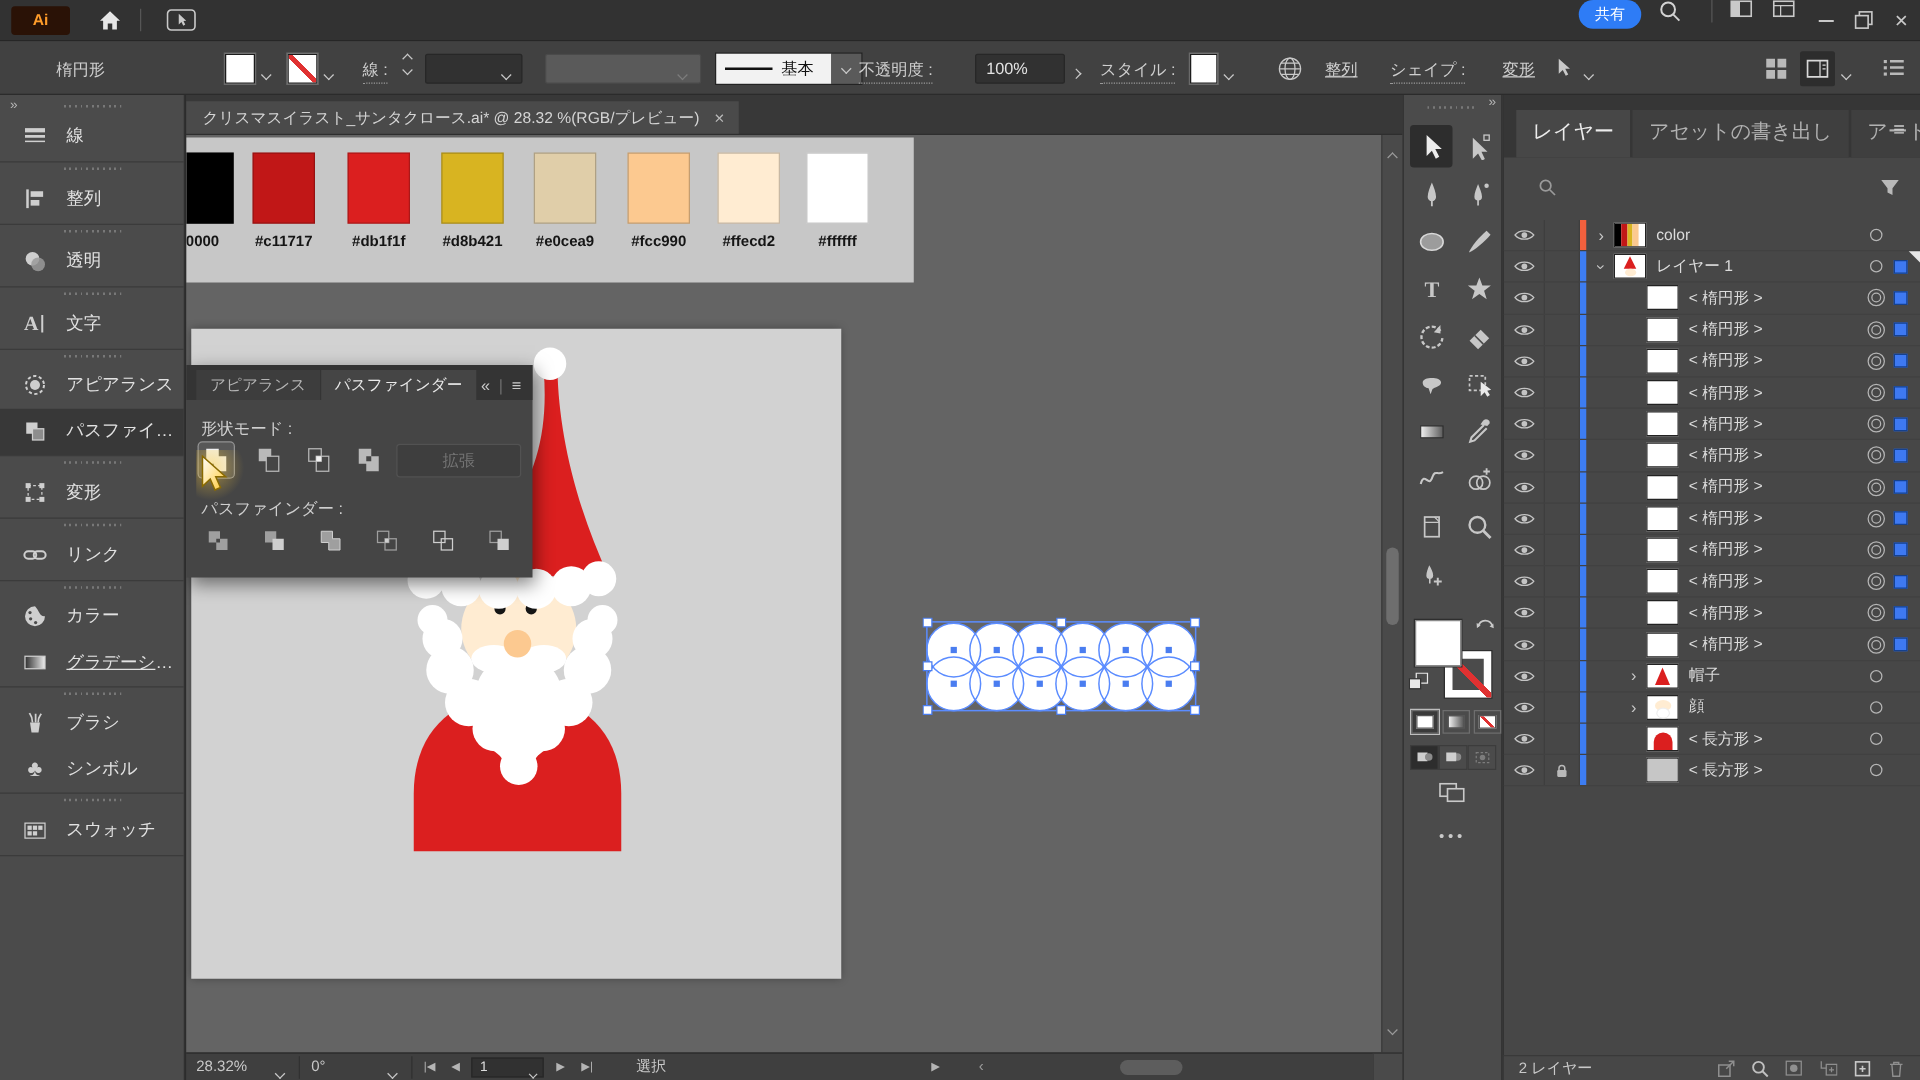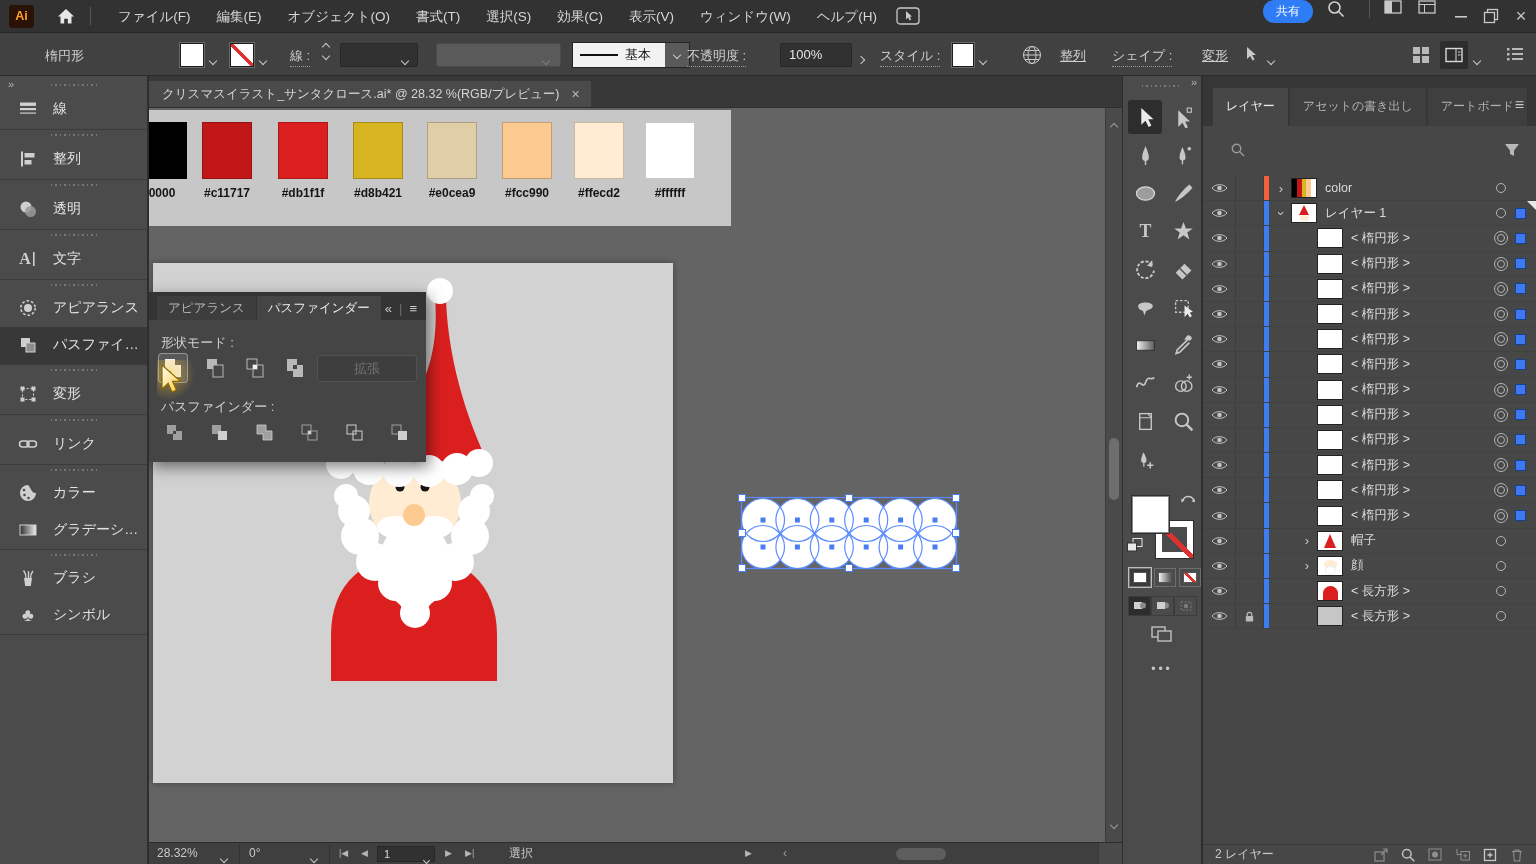--- a/index.html
+++ b/index.html
@@ -2,21 +2,21 @@
 <html><head>
 <meta charset="utf-8">
 <style>
 *{margin:0;padding:0;box-sizing:border-box}
 html,body{width:1536px;height:864px;background:#222;overflow:hidden}
 #root{position:relative;width:1536px;height:864px;font-family:"Liberation Sans",sans-serif;overflow:hidden;background:#3a3a3a;color:#cfcfcf}
 .abs{position:absolute}
 svg{display:block}
 
 .tb{position:absolute;left:0;top:0;width:100%;height:33px;background:#323232;border-bottom:1px solid #262626;display:flex;align-items:center}
-.ailogo{width:25px;height:23px;margin-left:9px;background:#2a1206;color:#ff9c2a;font-weight:bold;font-size:12.5px;display:flex;align-items:center;justify-content:center;border-radius:3px;flex:none}
+.ailogo{width:47px;height:23px;margin-left:9px;background:#2a1206;color:#ff9c2a;font-weight:bold;font-size:12.5px;display:flex;align-items:center;justify-content:center;border-radius:3px;flex:none}
 .homeic{margin-left:22px;flex:none}
 .vdiv{width:1px;height:18px;background:#565656;margin:0 14px;flex:none}
 #menus{display:flex;height:33px}
 .menu-item{padding:0 13px;font-size:13.5px;color:#d6d6d6;line-height:33px;white-space:nowrap}
 .tb-right{margin-left:auto;display:flex;align-items:flex-start;height:33px}
 .sharebtn{background:#2e7cf6;color:#fff;font-size:12px;height:23px;line-height:23px;padding:0 13px;border-radius:12px;margin-right:14px}
 .winbtn{width:30px;height:33px;display:flex;align-items:center;justify-content:center;color:#c9c9c9;font-size:16px}
 
 .cb{position:absolute;top:33px;left:0;width:100%;height:43px;background:#414141;border-bottom:1px solid #2b2b2b}
 .cb-label{position:absolute;top:14px;font-size:13px;color:#cfcfcf;white-space:nowrap}
@@ -93,21 +93,21 @@
 .cbtn i{display:block;width:14px;height:11px}
 .modebar{position:absolute;left:5px;top:520px;display:flex}
 .mcell{width:23px;height:20px;border:1px solid #3c3c3c;display:flex;align-items:center;justify-content:center;background:#4b4b4b}
 .mcell.active{background:#2d2d2d}
 .dots3{position:absolute;top:586px;left:0;right:0;text-align:center;color:#c9c9c9;letter-spacing:3px;font-size:12px}
 .screenmode{position:absolute;left:28px;top:548px}
 
 .rightdock{position:absolute;left:1202px;top:76px;width:334px;height:788px;background:#474747;border-left:1px solid #2e2e2e}
 .rp-head{position:absolute;top:0;left:0;right:0;height:50px;background:#363636}
 .rp-tabs{position:absolute;top:12px;left:10px;display:flex}
-.rp-tab{height:38px;line-height:36px;padding:0 13px;font-size:12px;background:#3f3f3f;color:#b2b2b2;margin-right:2px;white-space:nowrap}
+.rp-tab{height:38px;line-height:36px;padding:0 13px;font-size:16px;background:#3f3f3f;color:#b2b2b2;margin-right:2px;white-space:nowrap}
 .rp-tab.active{background:#474747;color:#ececec}
 .rp-menu{position:absolute;right:12px;top:20px;color:#c9c9c9}
 .searchrow{position:absolute;top:52px;left:0;right:0;height:46px}
 .searchbox{position:absolute;left:20px;top:8px;width:256px;height:29px;background:#3a3a3a;border:1px solid #2c2c2c;border-radius:2px;color:#ddd;padding:0 8px 0 30px;font-size:13px;font-family:"Liberation Sans",sans-serif}
 .searchbox::placeholder{color:#8d8d8d}
 .magic{position:absolute;left:28px;top:15px}
 .funnel{position:absolute;left:301px;top:15px}
 #layer-rows{position:absolute;top:100px;left:0;right:0}
 .lrow{display:flex;align-items:center;height:25.2px;border-bottom:1px solid #414141;position:relative;font-size:12.5px;color:#dcdcdc}
 .c-eye{width:33px;align-self:stretch;border-right:1px solid #3e3e3e;display:flex;align-items:center;justify-content:center;flex:none}
@@ -132,31 +132,20 @@
 <div id="root">
 
   <div class="tb">
     <div class="ailogo">Ai</div>
     <span class="homeic">
         <svg width="20" height="18" viewBox="0 0 20 18">
           <path d="M10 2 L18 9.5 H15.5 V16.5 H11.8 V11.8 H8.2 V16.5 H4.5 V9.5 H2 Z" fill="#e6e6e6"></path>
         </svg>
       </span>
     <span class="vdiv"></span>
-    <div id="menus">
-        <div class="menu-item">ファイル(F)</div>
-        <div class="menu-item">編集(E)</div>
-        <div class="menu-item">オブジェクト(O)</div>
-        <div class="menu-item">書式(T)</div>
-        <div class="menu-item">選択(S)</div>
-        <div class="menu-item">効果(C)</div>
-        <div class="menu-item">表示(V)</div>
-        <div class="menu-item">ウィンドウ(W)</div>
-        <div class="menu-item">ヘルプ(H)</div>
-      </div>
     <span style="margin-left:6px">
         <svg width="24" height="20" viewBox="0 0 24 20">
           <rect x="1" y="2" width="22" height="16" rx="3" fill="none" stroke="#c9c9c9" stroke-width="1.3"></rect>
           <polygon points="10,5 10,13.5 12.2,11.5 13.6,14.5 15.2,13.6 13.8,10.8 16,10.5" fill="#c9c9c9"></polygon>
         </svg>
       </span>
     <div class="tb-right">
       <span class="sharebtn">共有</span>
       <span style="margin-right:10px">
           <svg width="18" height="18" viewBox="0 0 18 18">
@@ -396,41 +385,59 @@
               <svg width="22" height="20" viewBox="0 0 20 20">
                 <defs>
                   <linearGradient id="ldg" x1="0" y1="0" x2="1" y2="0">
                     <stop offset="0" stop-color="#2f2f2f"></stop>
                     <stop offset="1" stop-color="#ededed"></stop>
                   </linearGradient>
                 </defs>
                 <rect x="2" y="5" width="16" height="10" fill="url(#ldg)" stroke="#cfcfcf"></rect>
               </svg>
             </div>
-            <div style="overflow: hidden; text-overflow: ellipsis;">グラデーション</div>
+            <div style="overflow: hidden; text-overflow: ellipsis; text-decoration: underline;">グラデーション</div>
           </div>
         </div>
         <div class="ld-group">
           <div class="ld-handle"></div>
           <div class="ld-item dbl">
             <div class="ld-icon">
               <svg width="22" height="20" viewBox="0 0 20 20">
                 <path d="M6 10 h8 l-1.2 8 h-5.6 Z" fill="#cfcfcf"></path>
                 <path d="M8 10 C8 5 6.5 4 5.5 2.5 M10.5 10 V3 M12.5 10 C12.5 5.5 14 4.5 15 3" stroke="#cfcfcf" stroke-width="1.4" fill="none"></path>
               </svg>
             </div>
             <div style="overflow: hidden; text-overflow: ellipsis;">ブラシ</div>
           </div>
           <div class="ld-item dbl">
             <div class="ld-icon">
               <svg width="22" height="20" viewBox="0 0 20 20">
                 <text x="10" y="16" font-size="18" fill="#cfcfcf" text-anchor="middle">♣</text>
               </svg>
             </div>
             <div style="overflow: hidden; text-overflow: ellipsis; text-align: center;">シンボル</div>
+          </div>
+        </div>
+        <div class="ld-group">
+          <div class="ld-handle"></div>
+          <div class="ld-item">
+            <div class="ld-icon">
+              <svg width="22" height="20" viewBox="0 0 20 20">
+                <rect x="2" y="4.5" width="16" height="12" fill="none" stroke="#cfcfcf"></rect>
+                <g fill="#cfcfcf">
+                  <rect x="4" y="6.5" width="3.4" height="3.4"></rect>
+                  <rect x="8.3" y="6.5" width="3.4" height="3.4"></rect>
+                  <rect x="12.6" y="6.5" width="3.4" height="3.4"></rect>
+                  <rect x="4" y="11" width="3.4" height="3.4"></rect>
+                  <rect x="8.3" y="11" width="3.4" height="3.4"></rect>
+                </g>
+              </svg>
+            </div>
+            <div style="overflow: hidden; text-overflow: ellipsis;">スウォッチ</div>
           </div>
         </div>
       </div>
   </div>
 
   <div class="docwin">
     <div class="tabbar">
       <div class="doctab">
         <span>クリスマスイラスト_サンタクロース.ai* @ 28.32 %(RGB/プレビュー)</span>
         <span class="x">×</span>

